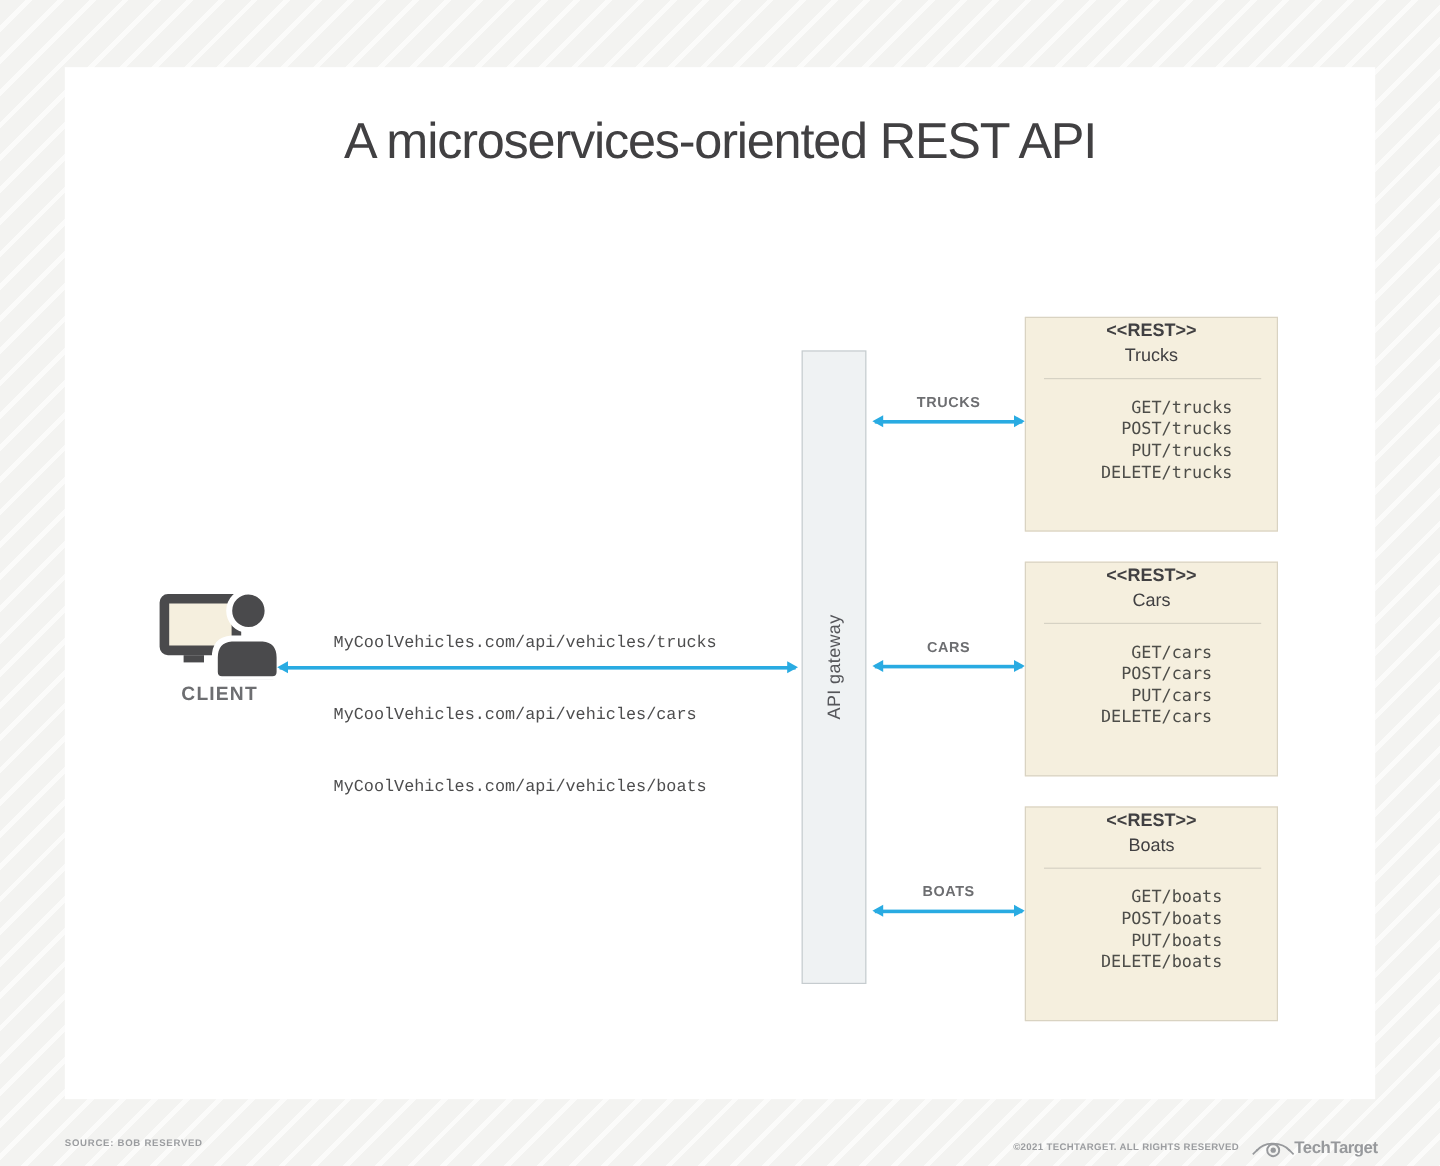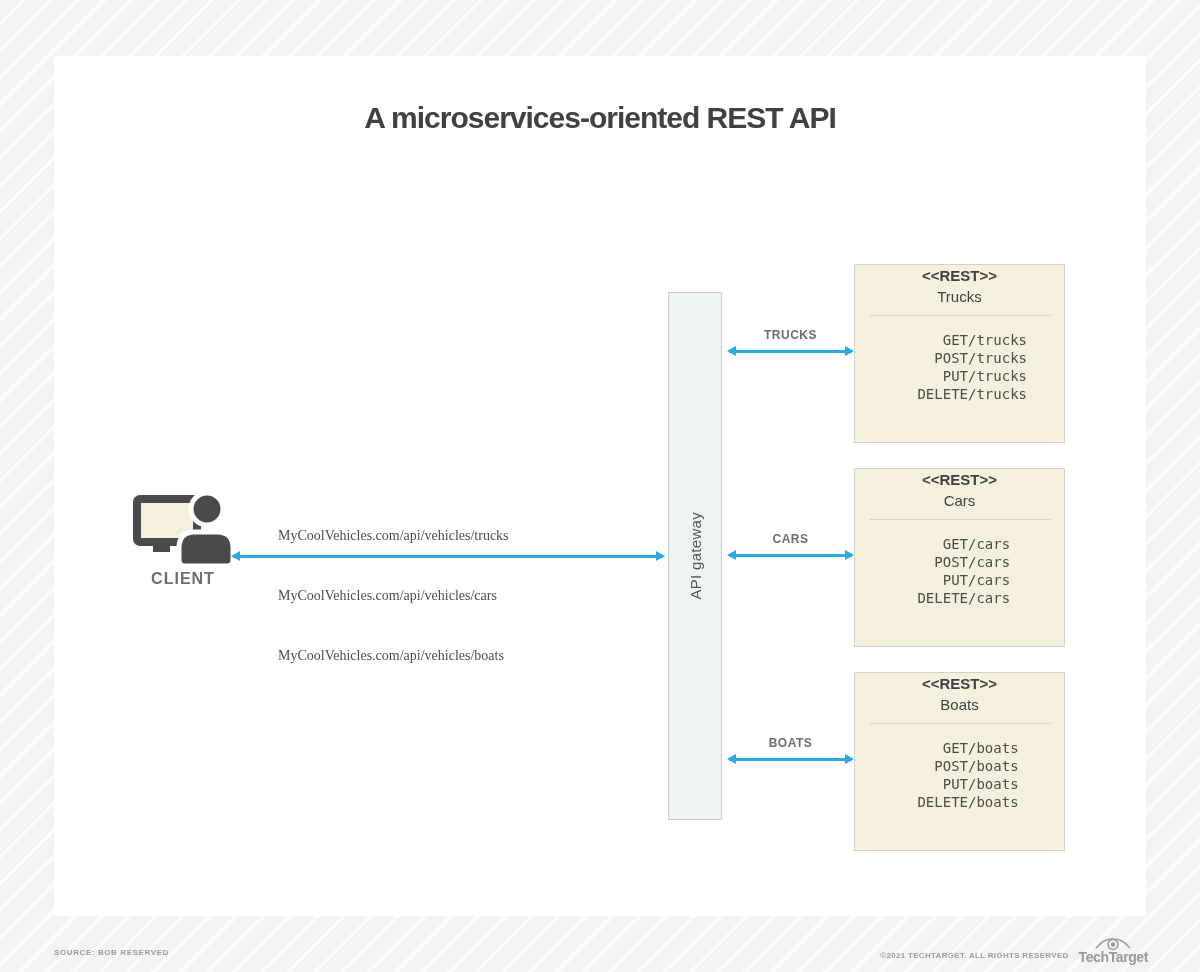--- a/index.html
+++ b/index.html
@@ -10,32 +10,32 @@
     font-family:"Liberation Sans",sans-serif;
     overflow:hidden;
   }
   .card{
     position:absolute;left:54px;top:56px;width:1092px;height:860px;
     background:#ffffff;
   }
   .title{
     position:absolute;left:0;right:0;top:92px;
     text-align:center;
-    font-weight:700;font-size:30px;line-height:52px;letter-spacing:-1px;
+    font-weight:400;font-size:42px;line-height:52px;letter-spacing:-1px;
     color:#414042;
   }
   
   .client-icon{position:absolute;left:131px;top:490px;}
   .client-label{
     position:absolute;left:121px;top:570px;width:124px;
     text-align:center;font-weight:700;font-size:16px;letter-spacing:1px;color:#6D6E71;
   }
   .urls{
     position:absolute;left:278px;top:486px;
-    font-family:Liberation Serif, serif;font-size:14px;line-height:20px;color:#4D4D4E;
+    font-family:Liberation Mono, monospace;font-size:14px;line-height:20px;color:#4D4D4E;
     white-space:pre;
   }
   
   .arrow{position:absolute;height:3px;background:#29ABE2;}
   .arrow .head{position:absolute;width:0;height:0;top:-4px;}
   .arrow .head-l{left:-2px;border-top:5.5px solid transparent;border-bottom:5.5px solid transparent;border-right:9px solid #29ABE2;}
   .arrow .head-r{right:-2px;border-top:5.5px solid transparent;border-bottom:5.5px solid transparent;border-left:9px solid #29ABE2;}
   .conn-label{
     position:absolute;width:123px;text-align:center;
     font-weight:700;font-size:12px;letter-spacing:.5px;color:#6D6E71;
@@ -71,21 +71,21 @@
     font-weight:700;font-size:8px;letter-spacing:.6px;color:#9B9DA0;
   }
   .footer-right{
     position:absolute;right:52px;top:929px;height:36px;
     display:flex;align-items:flex-end;gap:10px;
   }
   .footer-copy{
     font-weight:700;font-size:8px;letter-spacing:.3px;color:#9B9DA0;
     padding-bottom:5px;
   }
-  .brand{display:flex;flex-direction:column;align-items:center;}
+  .brand{display:flex;align-items:center;}
   .brand-text{font-weight:700;font-size:14px;letter-spacing:-.4px;color:#97999C;margin-top:-2px;}
 </style>
 </head>
 <body>
 
 <div class="page">
   <div class="card"></div>
 
   <div class="title">
     <div>A microservices-oriented REST API</div>

